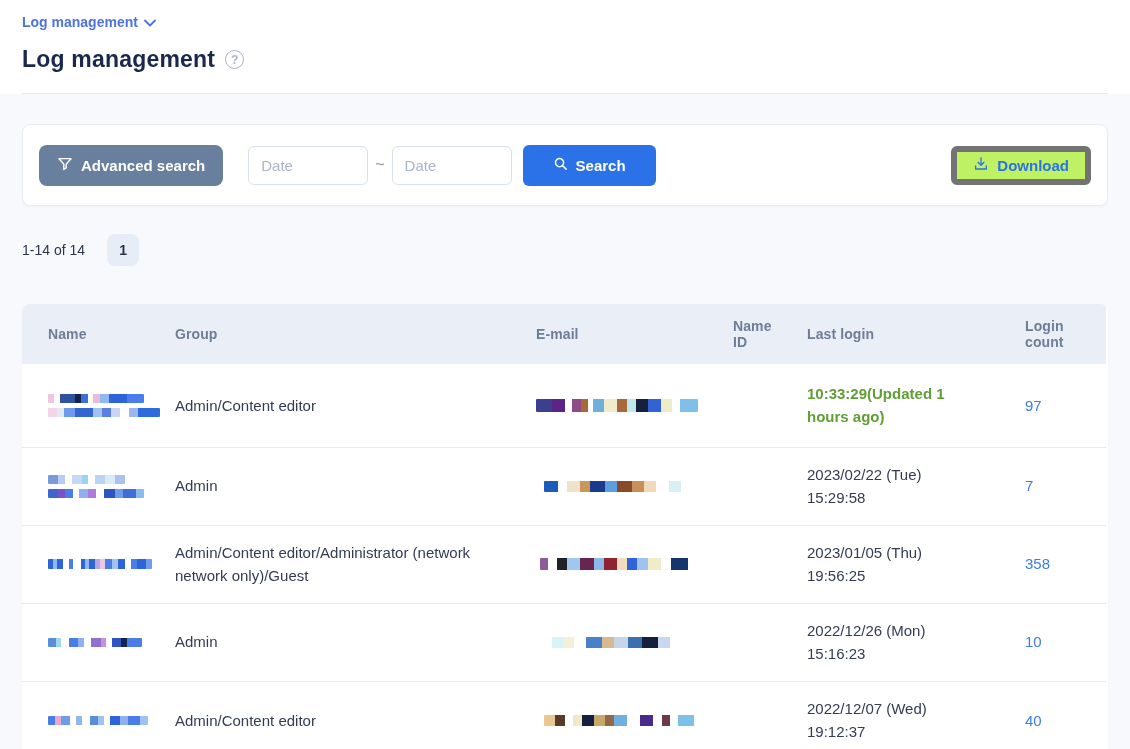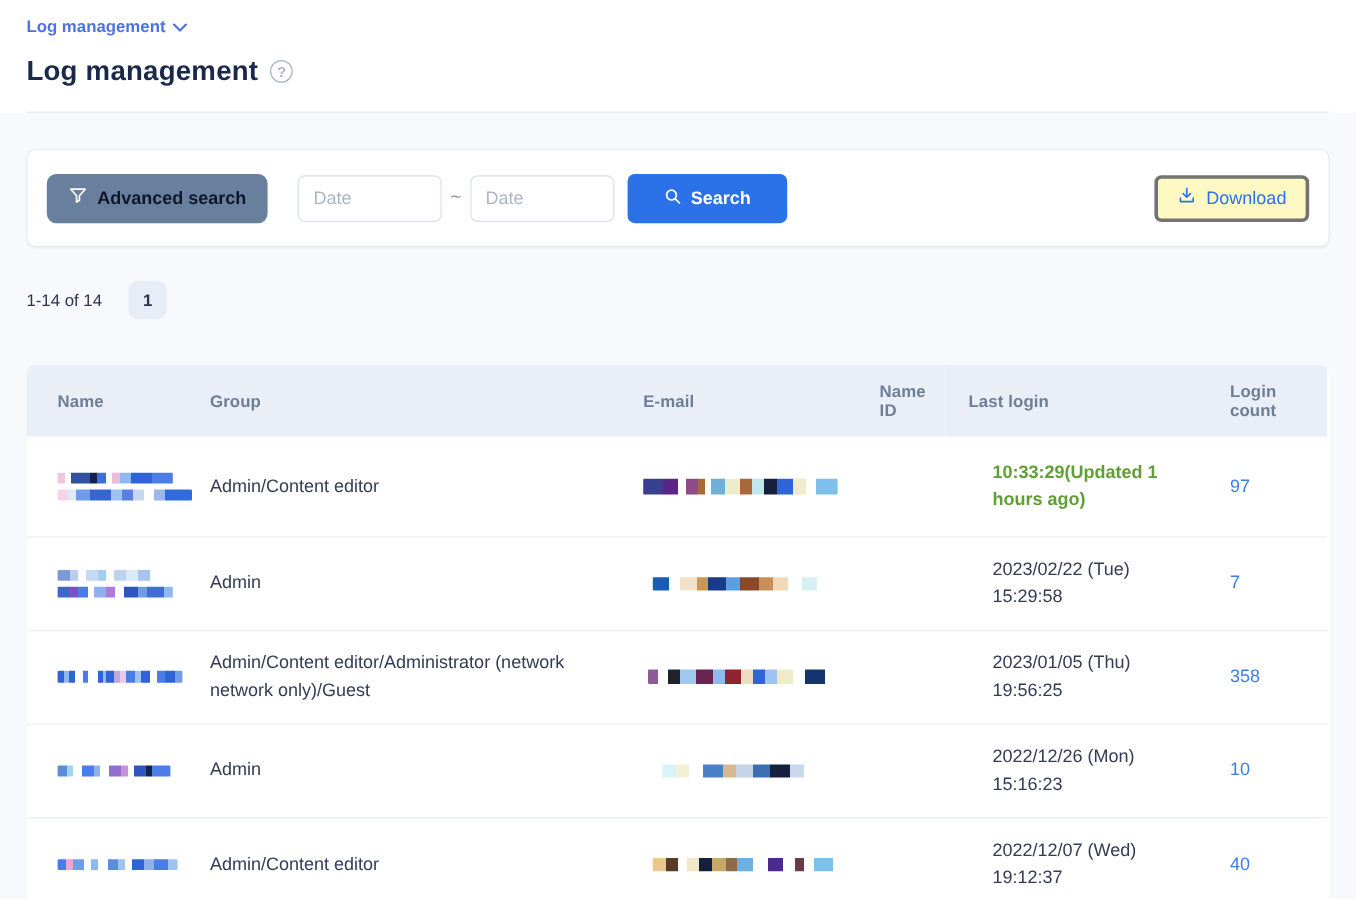--- a/index.html
+++ b/index.html
@@ -21,42 +21,42 @@
   .lower { background:#f7f9fc; min-height:652px; padding:30px 22px 0 22px; }
 
   
   .search-card {
     background:#fff; border:1px solid #e8edf4; border-radius:8px;
     box-shadow:0 1px 2px rgba(30,50,90,0.04);
     height:82px; display:flex; align-items:center; padding:0 16px;
   }
   .btn { border:none; cursor:pointer; font-family:inherit; display:inline-flex; align-items:center; justify-content:center; gap:8px; }
   .btn-adv {
-    background:#68809e; color:#0f172a; font-size:15px; font-weight:700;
+    background:#68809e; color:#ffffff; font-size:15px; font-weight:700;
     height:41px; padding:0 18px; border-radius:8px;
   }
   .input-wrap {
     display:flex; align-items:center; gap:8px; background:#fff;
     border:1px solid #d9e1ec; border-radius:6px; height:39px; padding:0 12px;
   }
   .input-wrap input {
     border:none; outline:none; font-family:inherit; font-size:15px; color:#333c54; width:100%; background:transparent;
   }
   .input-wrap input::placeholder { color:#aab5c7; }
   .kw { width:235px; margin-left:24px; }
   .date { width:120px; }
   .tilde { color:#8a96a8; font-size:16px; margin:0 7px; }
   .date-from { margin-left:25px; }
   .btn-search {
     background:#2b72e8; color:#fff; font-size:15px; font-weight:700;
     height:41px; padding:0 30px; border-radius:6px; margin-left:11px;
   }
   .btn-download {
-    background:#fef9c3; color:#2b72e8; font-size:15px; font-weight:400;
-    height:39px; padding:0 16px; border-radius:6px; border:3px solid #737373;
+    background:#bef264; color:#2b72e8; font-size:15px; font-weight:700;
+    height:39px; padding:0 16px; border-radius:6px; border:6px solid #737373;
     margin-left:auto;
   }
 
   
   .pager { display:flex; align-items:center; gap:22px; margin:28px 0 38px 0; }
   .pager-range { font-size:14px; color:#2b3550; }
   .page-btn {
     width:32px; height:32px; background:#e7edf7; border:none; border-radius:8px;
     font-family:inherit; font-size:14px; font-weight:600; color:#2b3550; cursor:pointer;
   }
@@ -72,21 +72,21 @@
   }
   th, td { padding:0 12px 0 0; }
   th:first-child, td:first-child { padding-left:26px; }
   th:nth-child(3), td:nth-child(3) { padding-left:16px; }
   th:nth-child(4), td:nth-child(4) { padding-left:18px; }
   th:nth-child(5), td:nth-child(5) { padding-left:20px; }
   th:nth-child(6), td:nth-child(6) { padding-left:20px; }
   tbody td { height:78px; vertical-align:middle; font-size:15px; color:#333c54; border-top:1px solid #e9edf2; background:#fff; line-height:1.55; }
   tbody tr:first-child td { border-top:none; height:83px; }
   .group-text { max-width:320px; }
-  .lastlogin { max-width:168px;margin-left:20px; }
+  .lastlogin { max-width:168px; }
   .lastlogin.green { color:#5f9f35; font-weight:700; }
   .count-link { color:#3e7ce8; cursor:pointer; }
 
   
   .rd { display:block; border-radius:1px; }
   .name-stack { display:flex; flex-direction:column; gap:5px; }
   .rd-n1a { width:96px; height:9px; background:linear-gradient(90deg,#f0c6de 0% 6%,transparent 6% 12%,#30519f 12% 28%,#14224e 28% 34%,#3f6fd6 34% 42%,transparent 42% 47%,#e9bcd9 47% 54%,#8fb9ee 54% 64%,#2f63d8 64% 82%,#4a7de8 82% 100%); }
   .rd-n1b { width:112px; height:9px; background:linear-gradient(90deg,#f3d4e8 0% 8%,#e3e8f5 8% 14%,#6f9bea 14% 24%,#3566d0 24% 40%,#9fc3f0 40% 48%,#5a7fe0 48% 56%,#c9d6f2 56% 64%,transparent 64% 72%,#9bb8ee 72% 80%,#2f6bdc 80% 100%); }
   .rd-n2a { width:84px; height:9px; background:linear-gradient(90deg,#7a9bd8 0% 12%,#b8cdf0 12% 20%,transparent 20% 28%,#c7d8f4 28% 40%,#9fd0f0 40% 48%,transparent 48% 56%,#bcd4f2 56% 68%,#d8ecf8 68% 80%,#a8c4ee 80% 92%,transparent 92% 100%); }
   .rd-n2b { width:96px; height:9px; background:linear-gradient(90deg,#3e66cc 0% 10%,#7a52c8 10% 18%,#4a7de8 18% 26%,transparent 26% 32%,#8fb0ee 32% 42%,#b07ad8 42% 50%,transparent 50% 58%,#2f56c0 58% 70%,#6f9bea 70% 78%,#3f6fd6 78% 92%,#8fb9ee 92% 100%); }

